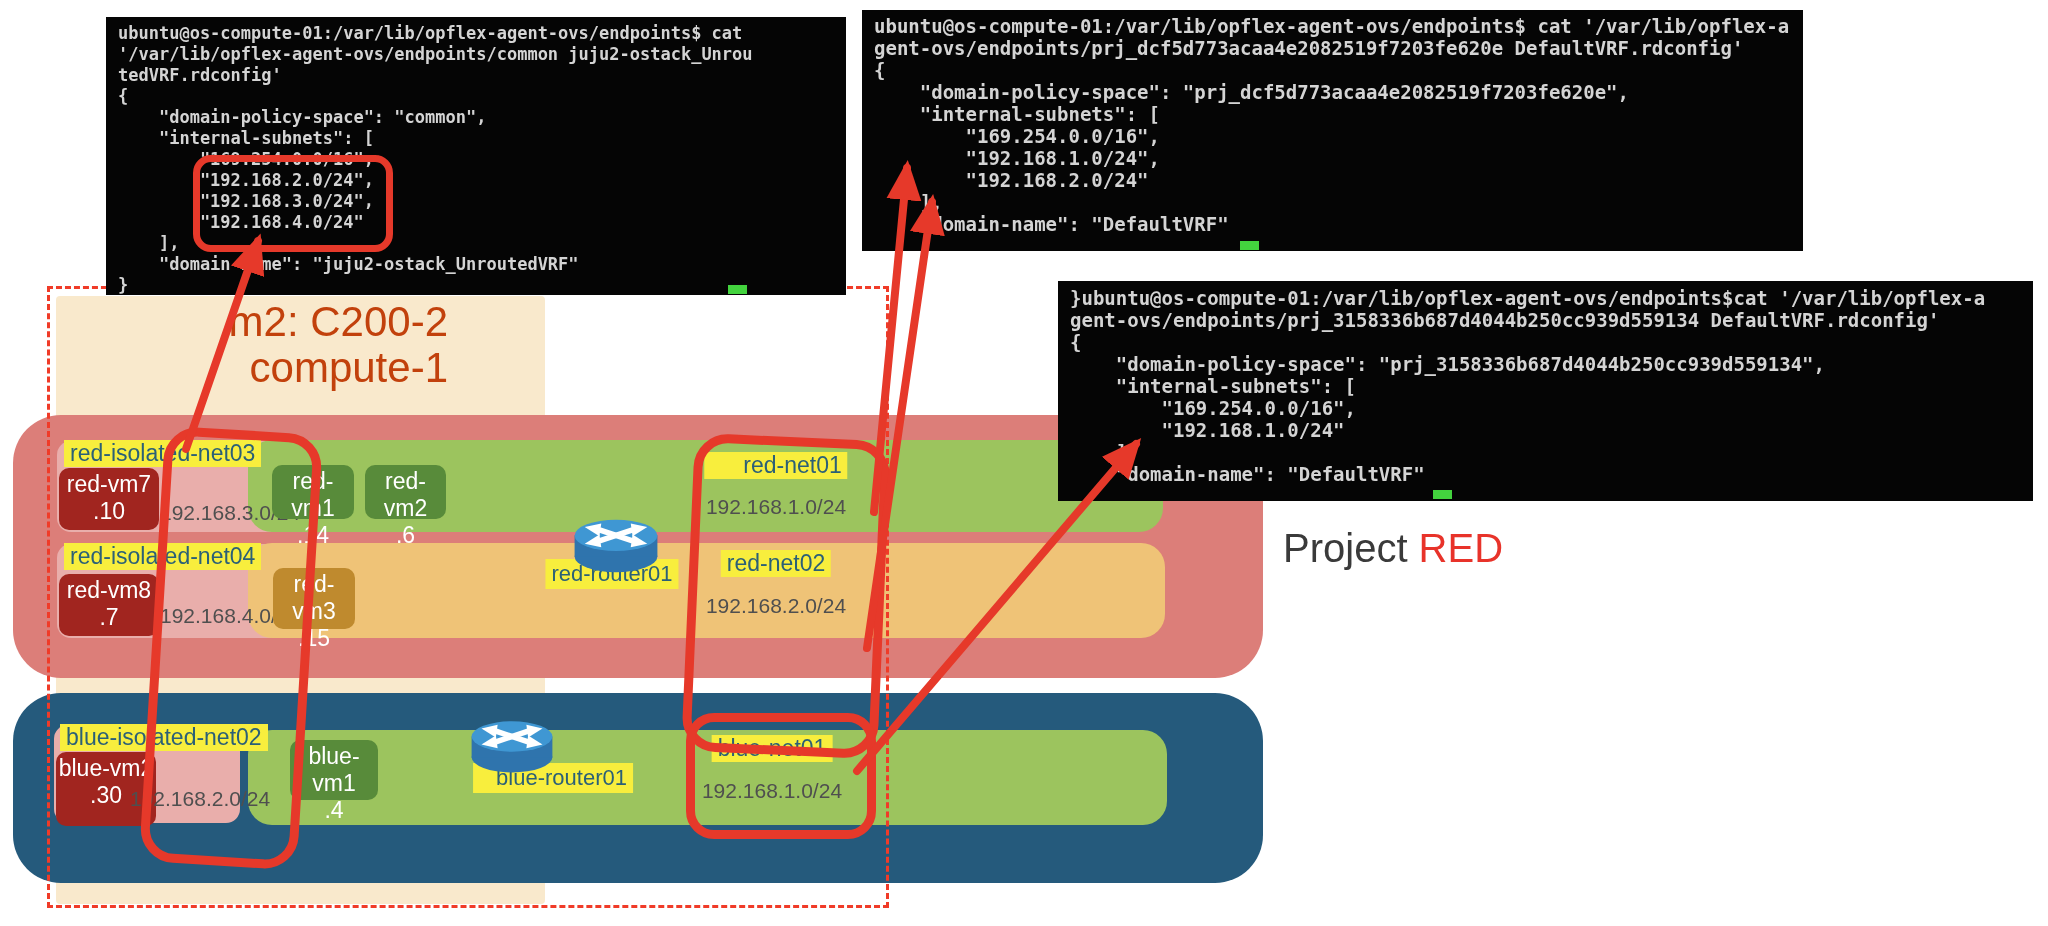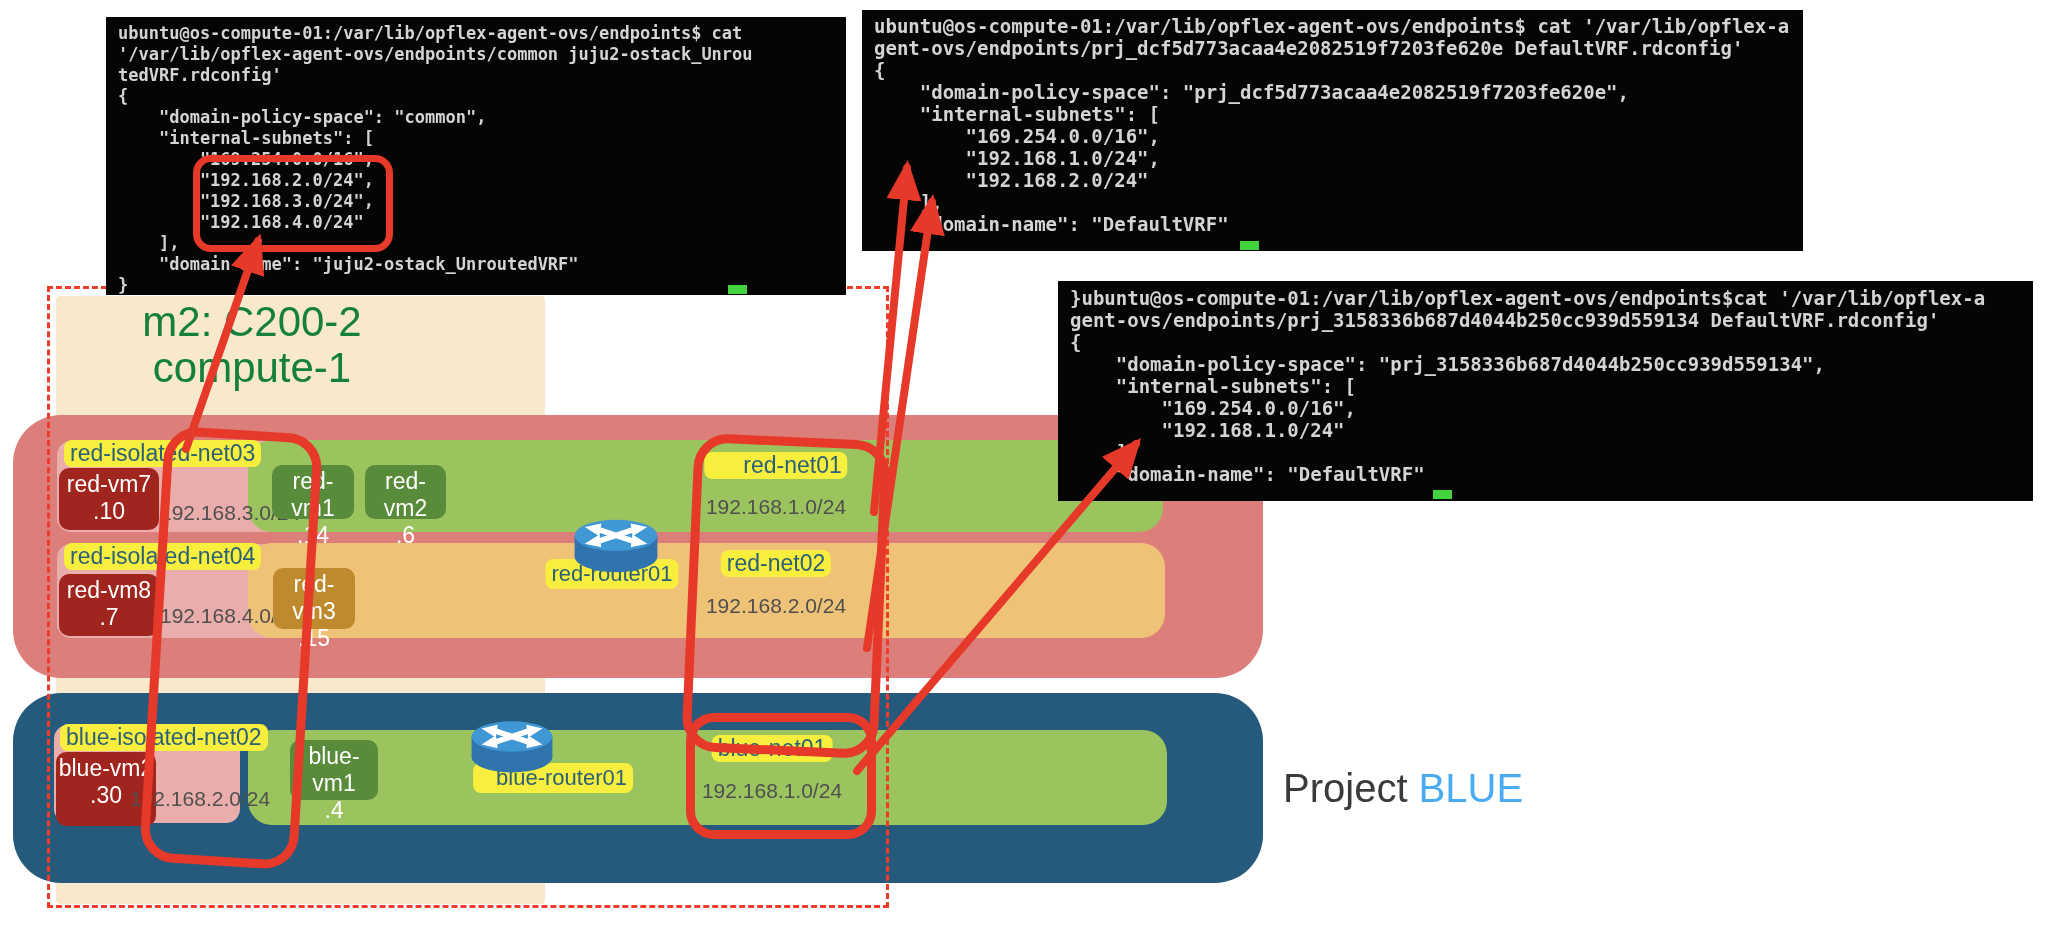--- a/index.html
+++ b/index.html
@@ -3,22 +3,22 @@
 <meta charset="utf-8">
 <style>
   html,body{margin:0;padding:0;background:#fff;}
   body{width:2048px;height:926px;position:relative;overflow:hidden;
        font-family:"Liberation Sans",sans-serif;}
   .abs{position:absolute;}
   .canvas{position:absolute;left:0;top:0;width:2048px;height:926px;}
 
   
   .host-box{left:56px;top:296px;width:489px;height:608px;background:var(--host_box,#f9e9cc);z-index:1;border-radius:4px;}
-  .host-title{left:56px;top:299px;width:392px;text-align:center;font-size:42px;line-height:46px;
-              color:#15803d;z-index:2;}
+  .host-title{left:56px;top:299px;width:392px;text-align:right;font-size:42px;line-height:46px;
+              color:#c2410c;z-index:2;}
 
   
   .dashed-rect{left:47px;top:286px;width:836px;height:616px;border:3px dashed #f03b28;z-index:8;}
 
   
   .band{position:absolute;z-index:3;}
   .bandR{left:13px;top:415px;width:1250px;height:263px;border-radius:48px;background:var(--band_red,#dc7e79);}
   .bandB{left:13px;top:693px;width:1250px;height:190px;border-radius:48px;background:var(--band_blue,#255a7c);}
 
   
@@ -40,21 +40,21 @@
   .vm7{left:59px;top:468px;width:100px;height:62px;}
   .vm8{left:59px;top:574px;width:100px;height:62px;}
   .vm1{left:272px;top:465px;width:82px;height:54px;}
   .vm2{left:365px;top:465px;width:81px;height:54px;}
   .vm3{left:273px;top:568px;width:82px;height:61px;}
   .bvm1{left:264px;top:740px;width:88px;height:60px;margin-left:26px;}
   .bvm2{left:56px;top:752px;width:100px;height:74px;}
 
   
   .ylabel{position:absolute;background:var(--label_yellow,#f8ee3d);color:var(--label_text,#2b6077);
-          font-size:23px;line-height:27px;padding:0 6px;border-radius:8px;z-index:6;white-space:nowrap;}
+          font-size:23px;line-height:27px;padding:0 6px;border-radius:0;z-index:6;white-space:nowrap;}
   .ylabel-lg{font-size:22px;line-height:30px;}
   .cx{transform:translateX(-50%);}
   .lbl-iso3{left:64px;top:440px;}
   .lbl-iso4{left:64px;top:543px;}
   .lbl-isoB{left:60px;top:724px;}
   .lbl-rnet01{left:776px;top:452px;padding-left:39px;}
   .lbl-rnet02{left:776px;top:550px;}
   .lbl-bnet01{left:772px;top:735px;}
   .lbl-rrouter{left:612px;top:559px;}
   .lbl-brouter{left:553px;top:763px;padding-left:23px;}
@@ -201,22 +201,22 @@
       <g fill="#fff">
         <polygon points="66,21 84,25 68,35"></polygon>
         <polygon points="34,47 16,43 32,33"></polygon>
         <polygon points="66,47 84,43 68,33"></polygon>
         <polygon points="34,21 16,25 32,35"></polygon>
       </g>
     </svg>
   </div>
   <div class="ylabel ylabel-lg cx lbl-brouter">blue-router01</div>
 
-  <div class="project-label p-blue">
-    <span>Project </span><span class="hl">BLUE</span>
+  <div class="project-label p-red">
+    <span>Project </span><span class="hl">RED</span>
   </div>
 
   <div class="terminal t1"><div>ubuntu@os-compute-01:/var/lib/opflex-agent-ovs/endpoints$ cat</div><div>'/var/lib/opflex-agent-ovs/endpoints/common juju2-ostack_Unrou</div><div>tedVRF.rdconfig'</div><div>{</div><div>    "domain-policy-space": "common",</div><div>    "internal-subnets": [</div><div>        "169.254.0.0/16",</div><div>        "192.168.2.0/24",</div><div>        "192.168.3.0/24",</div><div>        "192.168.4.0/24"</div><div>    ],</div><div>    "domain-name": "juju2-ostack_UnroutedVRF"</div><div>}</div></div>
   <div class="terminal t2"><div>ubuntu@os-compute-01:/var/lib/opflex-agent-ovs/endpoints$ cat '/var/lib/opflex-a</div><div>gent-ovs/endpoints/prj_dcf5d773acaa4e2082519f7203fe620e DefaultVRF.rdconfig'</div><div>{</div><div>    "domain-policy-space": "prj_dcf5d773acaa4e2082519f7203fe620e",</div><div>    "internal-subnets": [</div><div>        "169.254.0.0/16",</div><div>        "192.168.1.0/24",</div><div>        "192.168.2.0/24"</div><div>    ],</div><div>    "domain-name": "DefaultVRF"</div></div>
   <div class="terminal t3"><div>}ubuntu@os-compute-01:/var/lib/opflex-agent-ovs/endpoints$cat '/var/lib/opflex-a</div><div>gent-ovs/endpoints/prj_3158336b687d4044b250cc939d559134 DefaultVRF.rdconfig'</div><div>{</div><div>    "domain-policy-space": "prj_3158336b687d4044b250cc939d559134",</div><div>    "internal-subnets": [</div><div>        "169.254.0.0/16",</div><div>        "192.168.1.0/24"</div><div>    ]</div><div>    "domain-name": "DefaultVRF"</div></div>
   <div class="cursor cur1"></div>
   <div class="cursor cur2"></div>
   <div class="cursor cur3"></div>
 
   <div class="red-outline o-term1"></div>

